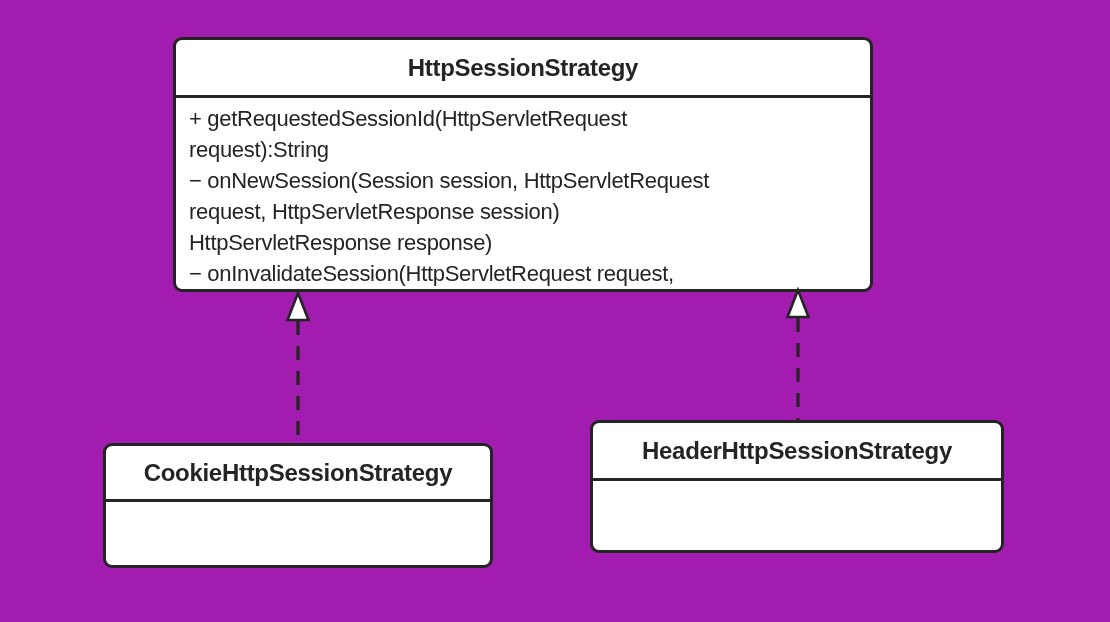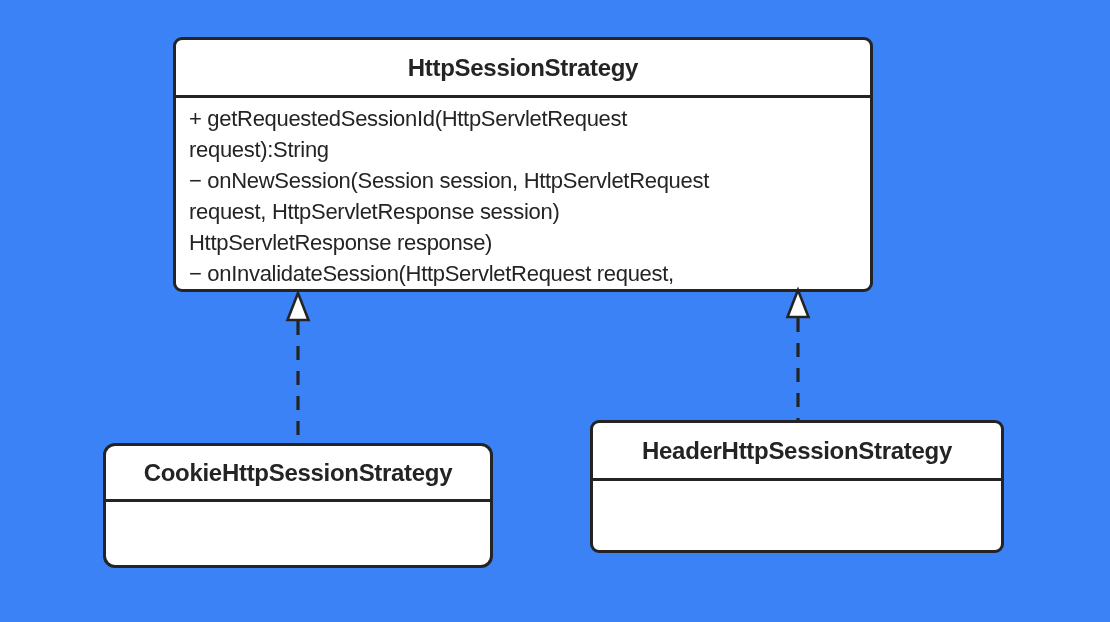--- a/index.html
+++ b/index.html
@@ -5,21 +5,21 @@
   html, body {
     margin: 0;
     padding: 0;
     background: #ffffff;
     font-family: "Liberation Sans", "DejaVu Sans", sans-serif;
   }
   .canvas {
     position: relative;
     width: 1110px;
     height: 622px;
-    background: #3b82f6;
+    background: #a21caf;
     overflow: hidden;
     color: #1f1f1f;
   }
   .uml-class {
     position: absolute;
     background: #ffffff;
     border: 3px solid #242424;
     border-radius: 9px;
     box-sizing: border-box;
     display: flex;
@@ -42,21 +42,21 @@
     line-height: 31px;
     letter-spacing: -0.3px;
     padding: 5px 13px 0 13px;
     color: #242424;
   }
   .m-line {
     white-space: nowrap;
   }
   .parent-box   { left: 173px; top: 37px;  width: 700px; height: 255px; }
   .parent-box .uml-title { height: 55px; }
-  .cookie-box   { left: 103px; top: 443px; width: 390px; height: 125px; border-radius: 12px; }
+  .cookie-box   { left: 103px; top: 443px; width: 390px; height: 125px; }
   .cookie-box .uml-title { height: 53px; }
   .header-box   { left: 590px; top: 420px; width: 414px; height: 133px; }
   .header-box .uml-title { height: 55px; }
   .connector {
     position: absolute;
     overflow: visible;
   }
   .conn-left  { left: 280px; top: 290px; }
   .conn-right { left: 780px; top: 287px; }
 </style>

